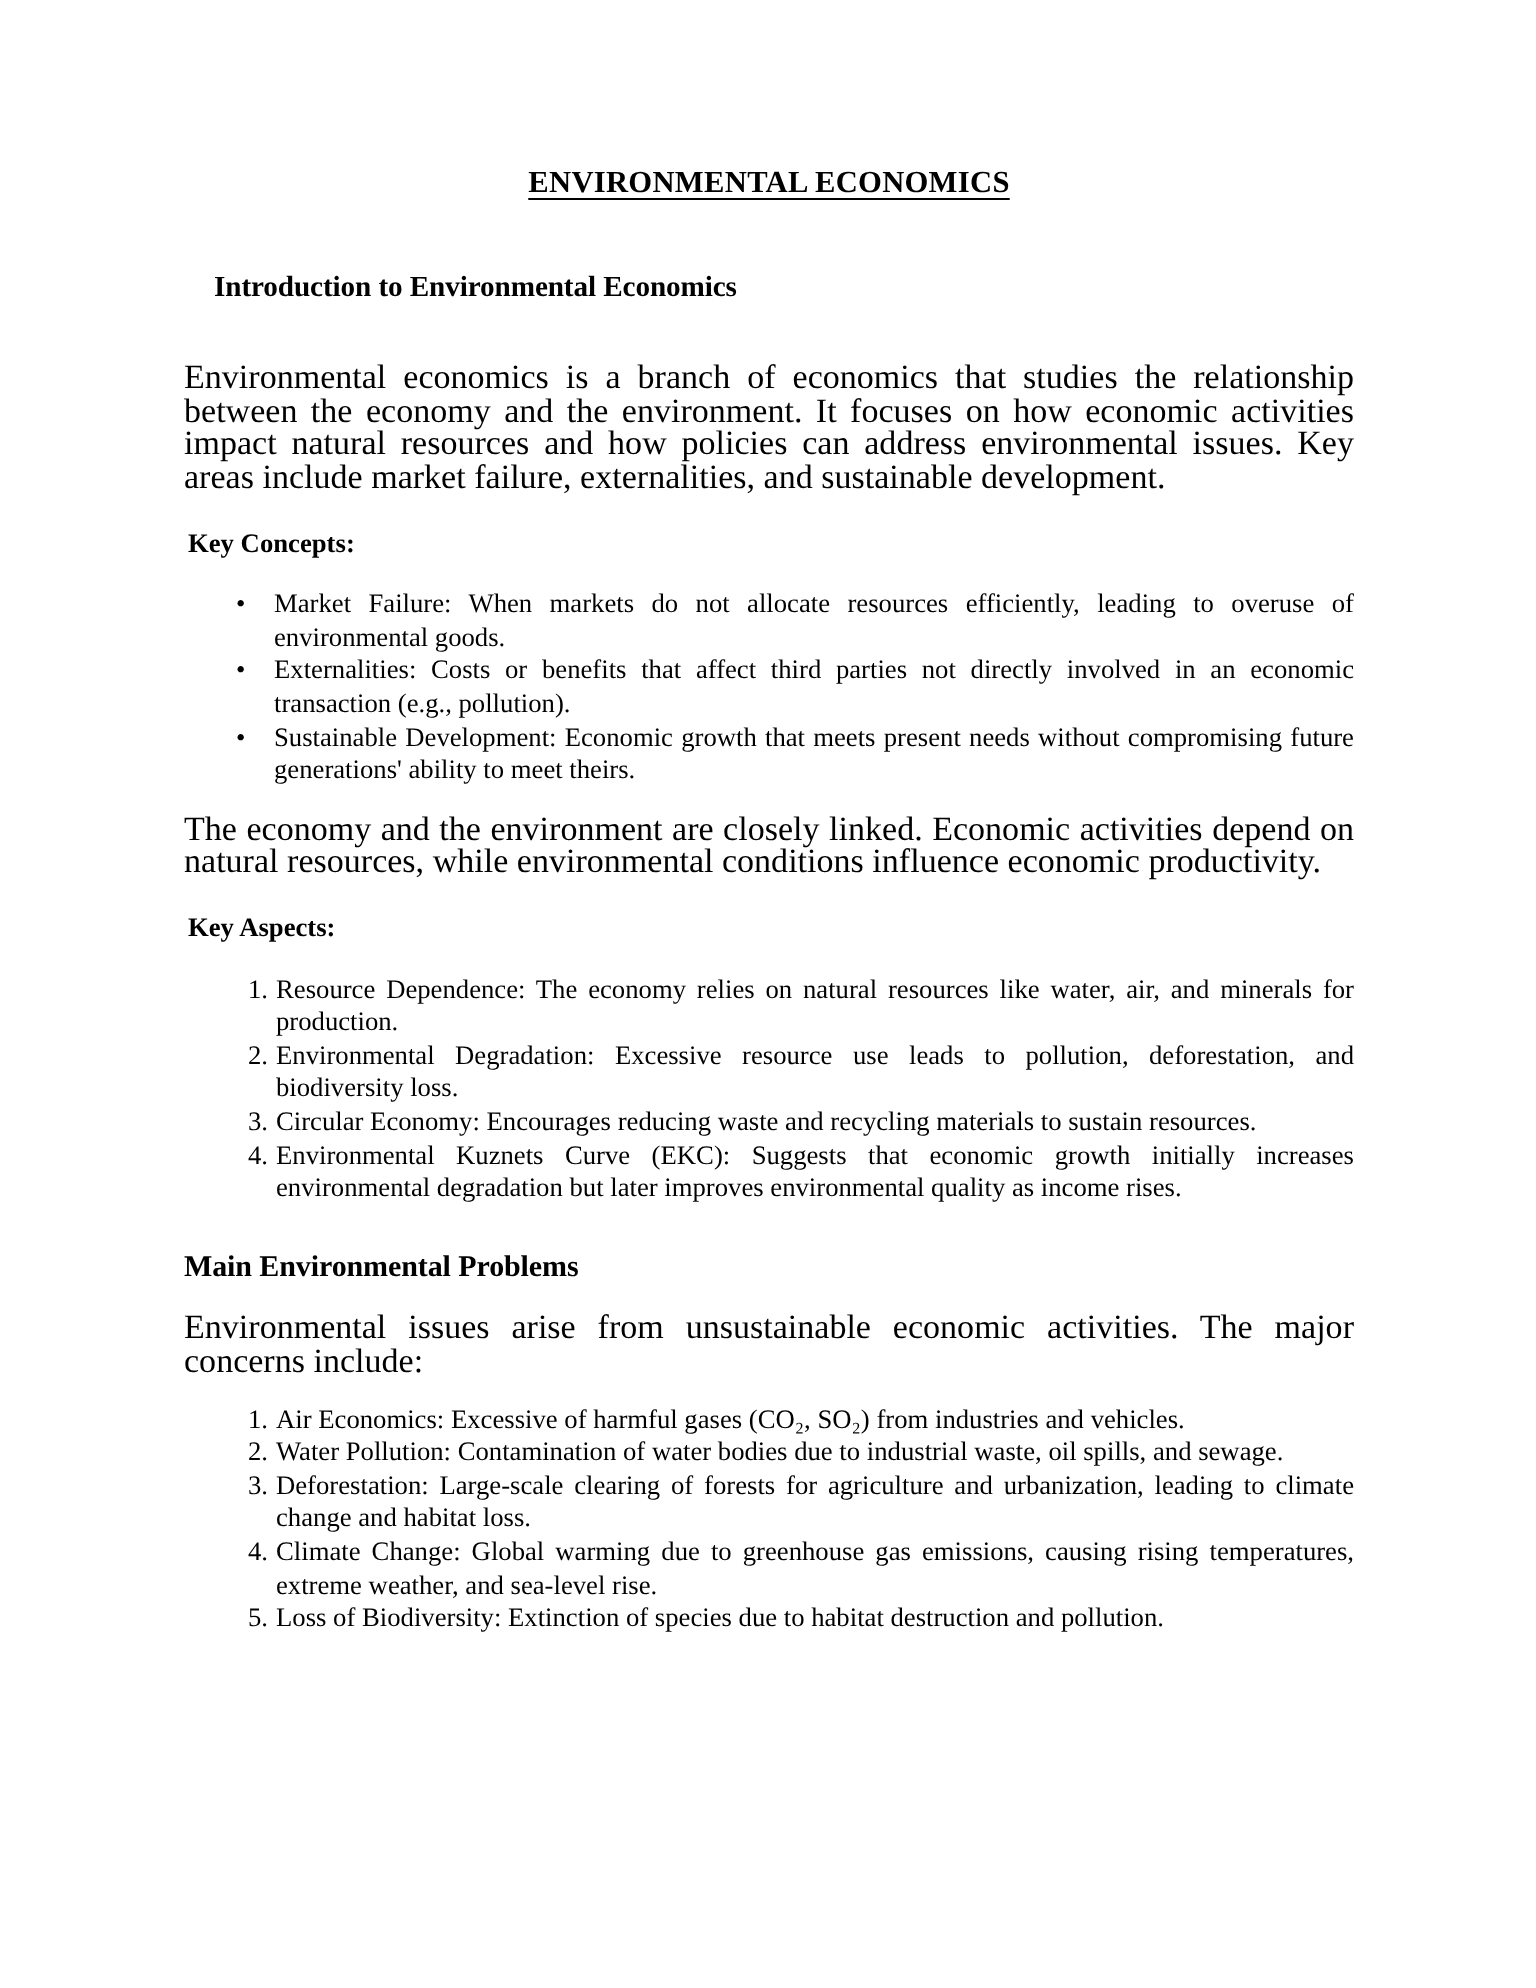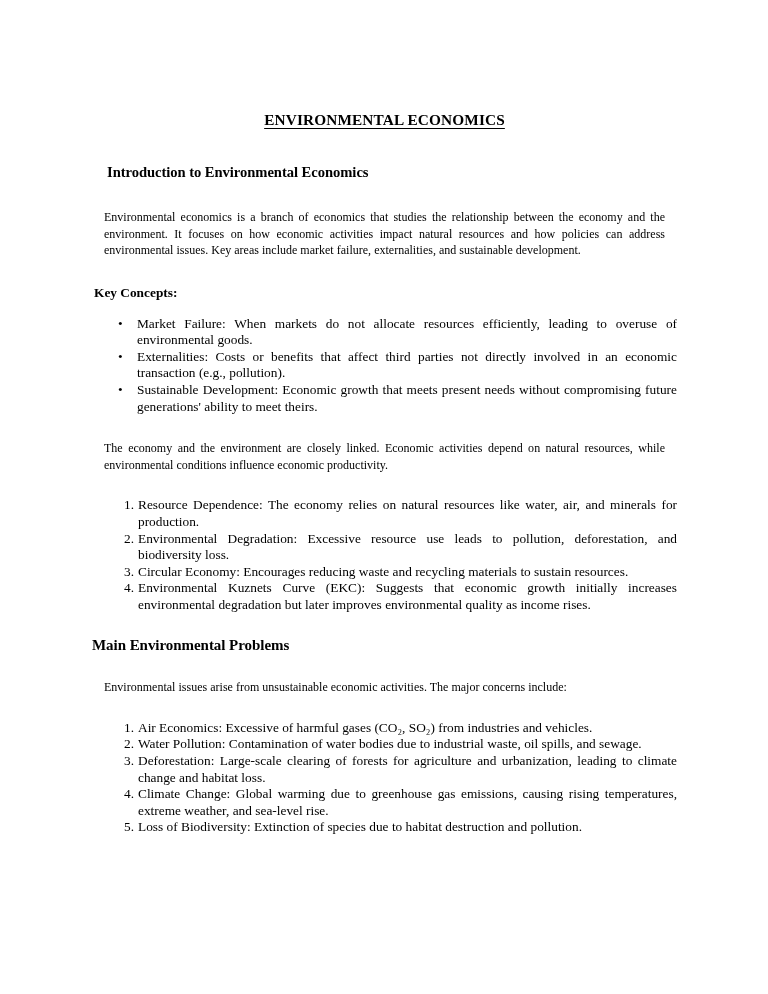--- a/index.html
+++ b/index.html
@@ -27,21 +27,21 @@
     left: 92px;
     top: 0;
     width: 585px;
   }
   .doc-title {
     text-align: center;
     font-size: 15.3px;
     font-weight: bold;
     letter-spacing: 0.15px;
     margin: 0;
-    padding-top: 111px;
+    padding-top: 83px;
   }
   .doc-title .ul {
     text-decoration: underline;
     text-underline-offset: 2.5px;
     text-decoration-thickness: 1.2px;
   }
   h2.section-heading {
     font-size: 15px;
     font-weight: bold;
     margin: 0;
@@ -52,24 +52,24 @@
   }
   h3.section-heading {
     font-size: 14.6px;
     font-weight: bold;
     margin: 15px;
     padding-top: 19px;
     line-height: 1.25;
     letter-spacing: -0.05px;
   }
   p.body-text {
-    font-size: 12px;
+    font-size: 17px;
     line-height: 16.6px;
     text-align: justify;
-    margin: 12px;
+    margin: 0;
     padding-top: 13px;
     letter-spacing: 0.01px;
   }
   p.label-text {
     font-size: 13.35px;
     line-height: 16.6px;
     font-weight: bold;
     margin: 2px;
     padding-top: 14px;
   }
@@ -144,20 +144,21 @@
         <span class="marker">•</span><span class="term">Externalities</span><span>: Costs or benefits that affect third parties not directly involved in an economic transaction (e.g., pollution).</span>
       </li>
       <li>
         <span class="marker">•</span><span class="term">Sustainable Development</span><span>: Economic growth that meets present needs without compromising future generations' ability to meet theirs.</span>
       </li>
     </ul>
 
 
     <p class="body-text">The economy and the environment are closely linked. Economic activities depend on natural resources, while environmental conditions influence economic productivity.</p>
 
+    <p class="label-text">Key Aspects:</p>
 
     <ol class="number-list">
       <li>
         <span class="marker">1.</span><span class="term">Resource Dependence</span><span>: The economy relies on natural resources like water, air, and minerals for production.</span>
       </li>
       <li>
         <span class="marker">2.</span><span class="term">Environmental Degradation</span><span>: Excessive resource use leads to pollution, deforestation, and biodiversity loss.</span>
       </li>
       <li>
         <span class="marker">3.</span><span class="term">Circular Economy</span><span>: Encourages reducing waste and recycling materials to sustain resources.</span>

